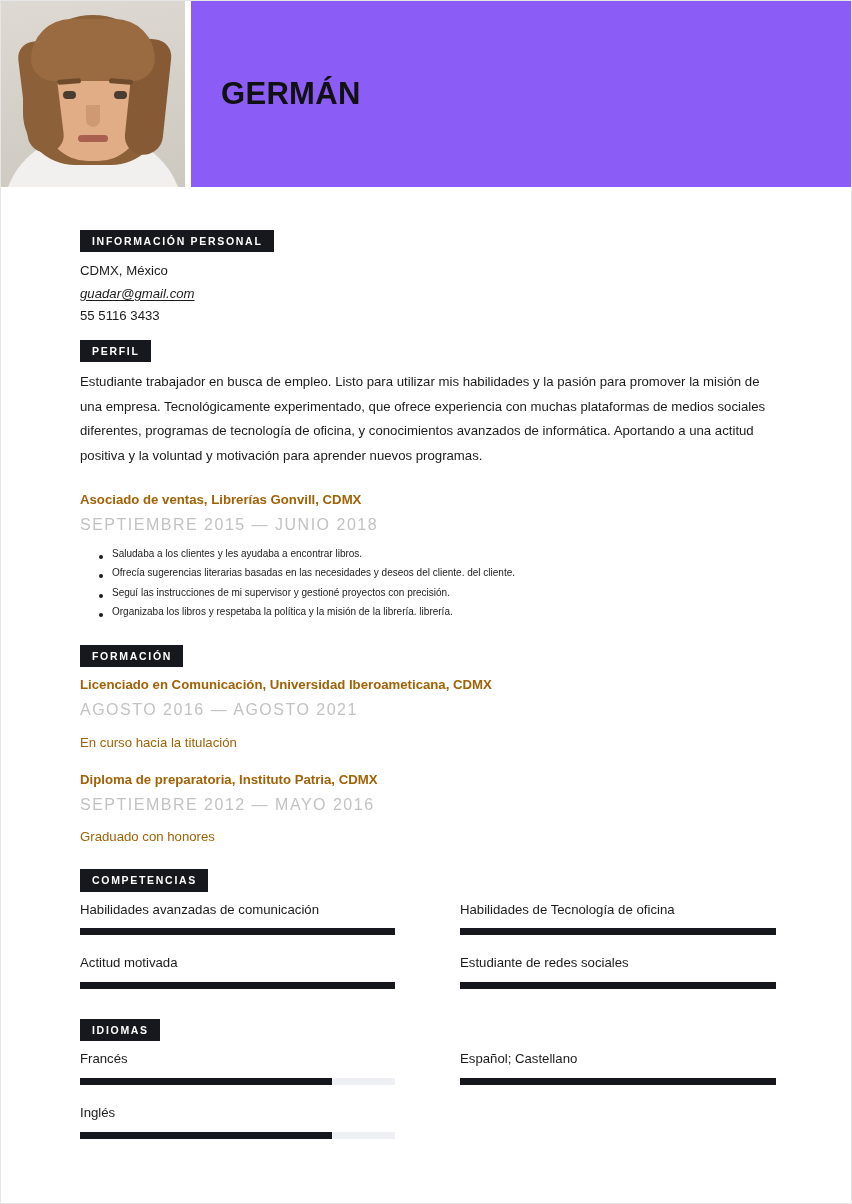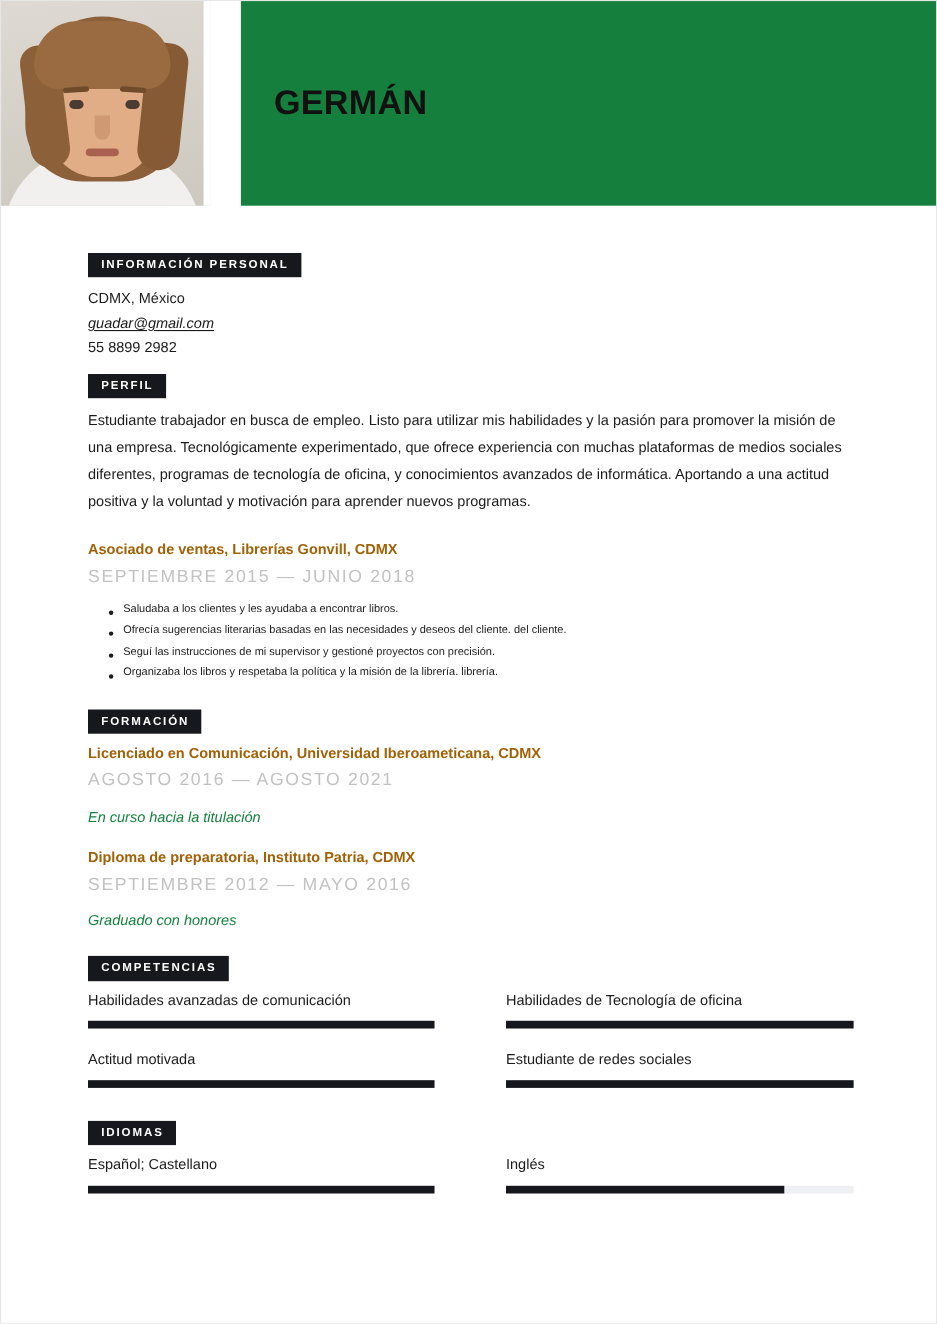--- a/index.html
+++ b/index.html
@@ -204,24 +204,23 @@
   .date-line {
     font-size: 16px;
     color: #c2c2c2;
     letter-spacing: 1.5px;
     text-transform: uppercase;
     line-height: 1.6;
     margin: 2px 0 0 0;
   }
   .edu-note {
     font-size: 13.2px;
-    color: #15803d;
+    color: #a16207;
     line-height: 1.6;
     margin: 9px 0 0 0;
-    font-style: italic;
   }
 
   ul.bullets {
     margin: 8px 0 0 0;
     padding: 0 0 0 19px;
     list-style: none;
   }
   ul.bullets li {
     position: relative;
     font-size: 10px;
@@ -288,35 +287,35 @@
       <div class="ph-hair-r"></div>
       <div class="ph-hair-front"></div>
       <div class="ph-brow-l"></div>
       <div class="ph-brow-r"></div>
       <div class="ph-eye-l"></div>
       <div class="ph-eye-r"></div>
       <div class="ph-nose"></div>
       <div class="ph-mouth"></div>
     </div>
 
-    <div class="name-band" style="background: #15803d; margin-left: 28px;">
+    <div class="name-band" style="background: #8b5cf6;">
       <h1 class="name">
         <span class="ln">GERMÁN</span>
       </h1>
     </div>
   </div>
 
   <div class="content">
 
     <div class="badge-row">
       <span class="badge">INFORMACIÓN PERSONAL</span>
     </div>
     <div class="info-line">CDMX, México</div>
     <div class="info-line link">guadar@gmail.com</div>
-    <div class="info-line">55 8899 2982</div>
+    <div class="info-line">55 5116 3433</div>
 
     <div class="gap-sm"></div>
 
     <div class="badge-row">
       <span class="badge">PERFIL</span>
     </div>
     <p class="profile-text">Estudiante trabajador en busca de empleo. Listo para utilizar mis habilidades y la pasión para promover la misión de una empresa. Tecnológicamente experimentado, que ofrece experiencia con muchas plataformas de medios sociales diferentes, programas de tecnología de oficina, y conocimientos avanzados de informática. Aportando a una actitud positiva y la voluntad y motivación para aprender nuevos programas.</p>
 
     <div class="gap-lg"></div>
 
@@ -386,20 +385,26 @@
     </div>
 
     <div class="gap-sm"></div>
 
     <div class="badge-row">
       <span class="badge">IDIOMAS</span>
     </div>
 
     <div class="sk-grid">
       <div class="sk-item">
+        <div class="sk-label">Francés</div>
+        <div class="sk-track">
+          <div class="sk-fill" style="width: 80%;"></div>
+        </div>
+      </div>
+      <div class="sk-item">
         <div class="sk-label">Español; Castellano</div>
         <div class="sk-track">
           <div class="sk-fill" style="width: 100%;"></div>
         </div>
       </div>
       <div class="sk-item">
         <div class="sk-label">Inglés</div>
         <div class="sk-track">
           <div class="sk-fill" style="width: 80%;"></div>
         </div>

